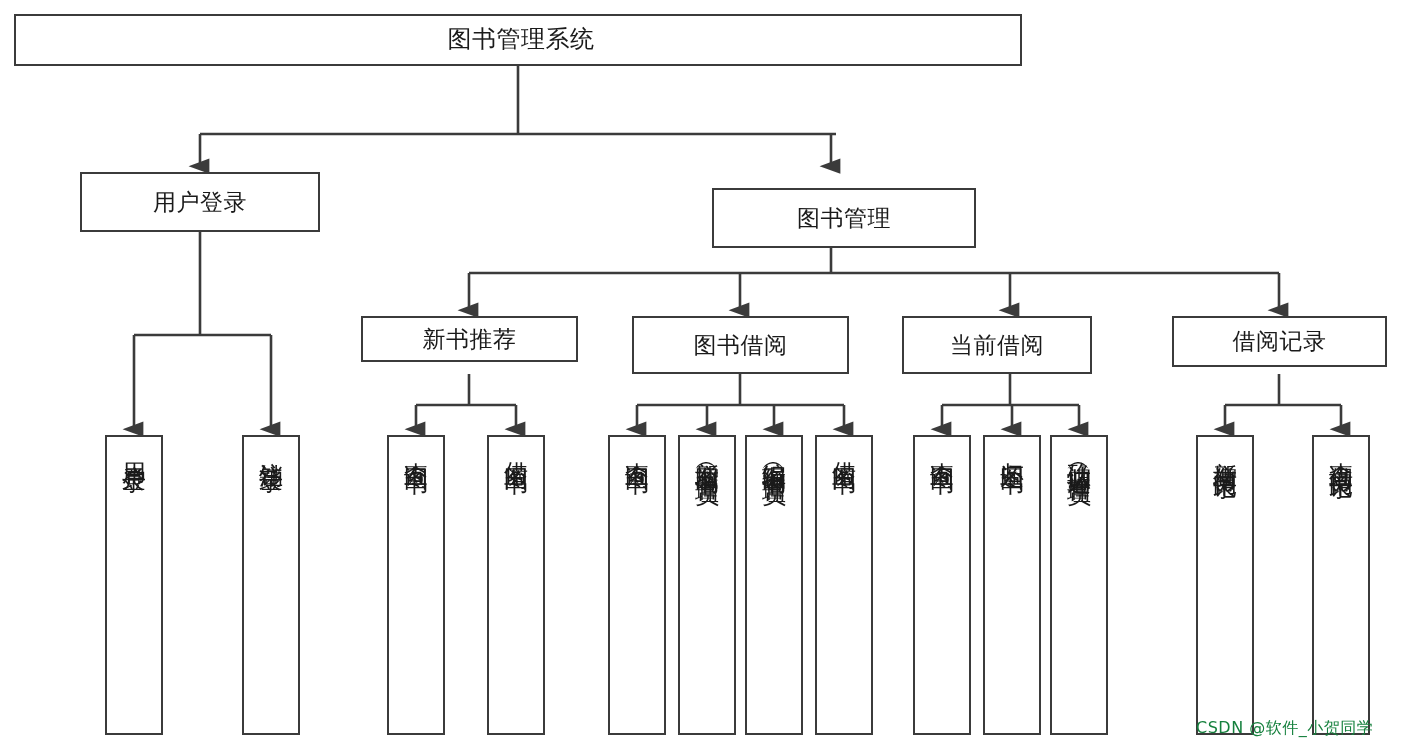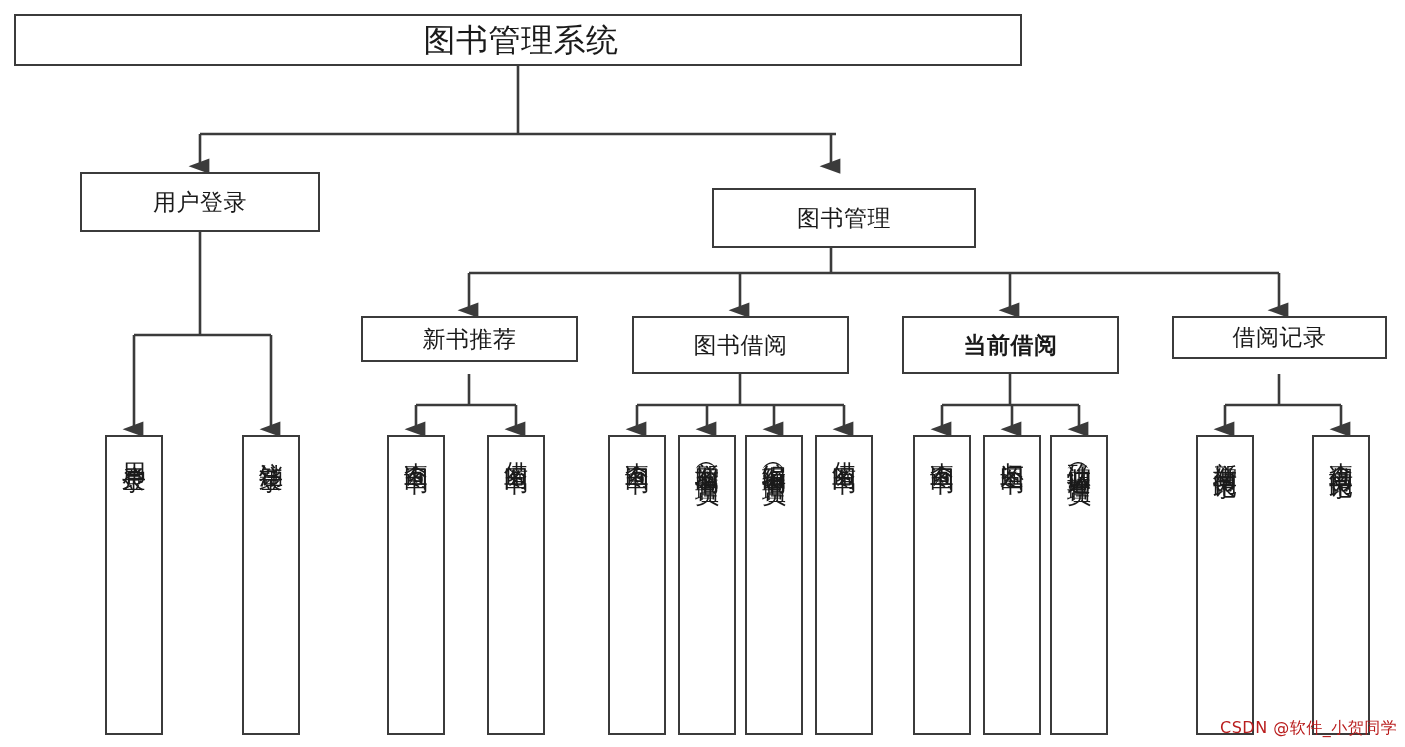--- a/index.html
+++ b/index.html
@@ -38,45 +38,44 @@
     text-align: center;
     line-height: 1.08;
     letter-spacing: 0.5px;
   }
   
   .node.horiz .node-label {
     writing-mode: horizontal-tb;
     font-size: 23px;
   }
   .node.root .node-label {
-    font-size: 32px;
+    font-size: 24px;
     margin-left: 6px;
   }
   
   .node.vert {
     align-items: flex-start;
     justify-content: center;
     padding-top: 6px;
   }
   .node.vert .node-label {
     writing-mode: vertical-rl;
     text-orientation: upright;
     font-size: 24px;
     letter-spacing: 3px;
     line-height: 1;
     white-space: nowrap;
   }
   .watermark {
     position: absolute;
     font-size: 16px;
-    color: #b91c1c;
+    color: #15803d;
     letter-spacing: 0.5px;
     white-space: nowrap;
     font-family: "DejaVu Sans", "Liberation Sans", sans-serif;
-    margin-left: 24px;
   }
 </style>
 </head>
 <body>
 
 <div id="canvas">
 
   <svg id="connectors" viewBox="0 0 1405 747" xmlns="http://www.w3.org/2000/svg">
     <defs>
       <marker id="arrow" markerWidth="10" markerHeight="10" refX="3.2" refY="4" orient="auto" markerUnits="strokeWidth">
@@ -137,24 +136,24 @@
   <div class="node horiz" style="left:712px; top:188px; width:264px; height:60px;">
     <span class="node-label">图书管理</span>
   </div>
 
   <div class="node horiz" style="left:361px; top:316px; width:217px; height:46px;">
     <span class="node-label">新书推荐</span>
   </div>
   <div class="node horiz" style="left:632px; top:316px; width:217px; height:58px;justify-content:center;">
     <span class="node-label">图书借阅</span>
   </div>
-  <div class="node horiz" style="left:902px; top:316px; width:217px; height:58px;font-weight:bold;">
+  <div class="node horiz" style="left:902px; top:316px; width:190px; height:58px;">
     <span class="node-label">当前借阅</span>
   </div>
-  <div class="node horiz" style="left:1172px; top:316px; width:215px; height:43px;">
+  <div class="node horiz" style="left:1172px; top:316px; width:215px; height:51px;">
     <span class="node-label">借阅记录</span>
   </div>
 
   <div class="node vert" style="left:105px; top:435px; width:58px; height:300px;">
     <span class="node-label">用户登录</span>
   </div>
   <div class="node vert" style="left:242px; top:435px; width:58px; height:300px;">
     <span class="node-label">注销登录</span>
   </div>
   <div class="node vert" style="left:387px; top:435px; width:58px; height:300px;">

